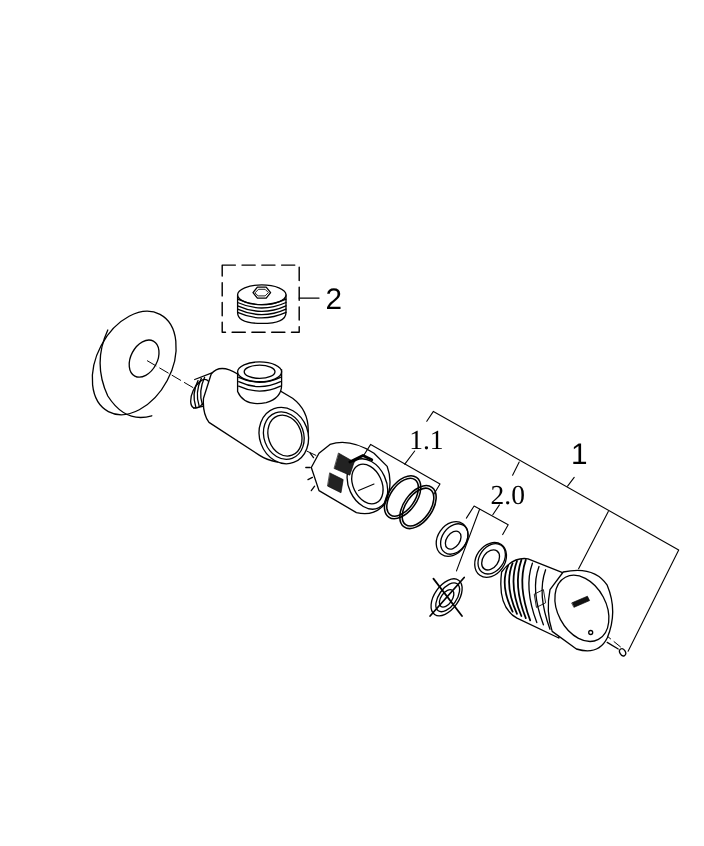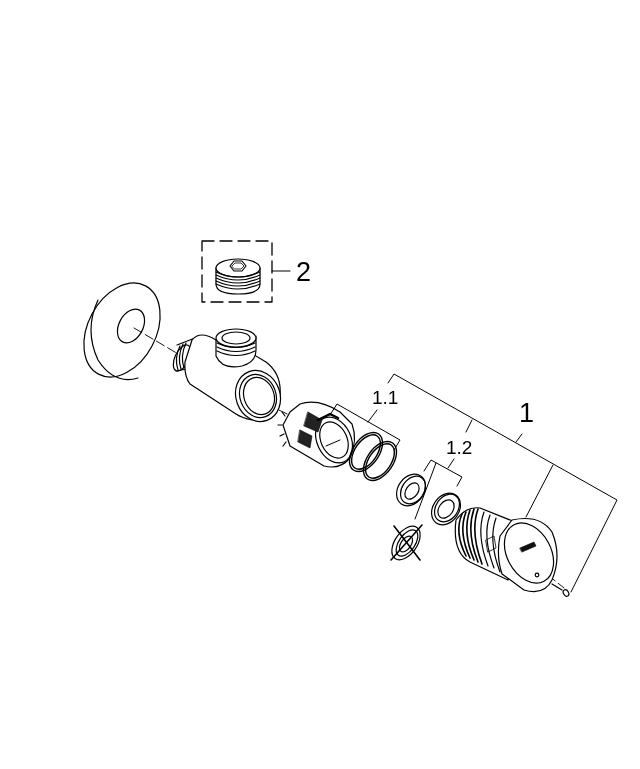--- a/index.html
+++ b/index.html
@@ -1,20 +1,20 @@
 <!DOCTYPE html>
 <html><head>
   <meta charset="utf-8">
   <style>
     html, body { margin: 0; padding: 0; background: #ffffff; }
     body { width: 640px; height: 769px; position: relative; overflow: hidden; font-family: "Liberation Sans", sans-serif; }
     svg.diagram { position: absolute; left: 0; top: 0; width: 640px; height: 769px; }
     .lbl { position: absolute; font-family: "Liberation Sans", sans-serif; color: #000; line-height: 1; white-space: nowrap; }
     .lbl-big { font-size: 27px; }
-    .lbl-small { font-size: 19px; }
+    .lbl-small { font-size: 25px; font-family: Liberation Serif, serif; }
   </style>
 </head>
 <body>
 
 <svg class="diagram" viewBox="0 0 640 769" xmlns="http://www.w3.org/2000/svg" fill="none" stroke="#000" stroke-width="1.2" stroke-linecap="round" stroke-linejoin="round">
 
   <g>
     <rect x="202" y="241" width="70" height="61" stroke-dasharray="12,6" stroke-width="1.3"></rect>
     <line x1="272" y1="271" x2="290" y2="271"></line>
   </g>
@@ -143,13 +143,13 @@
     <polyline points="388,383 394,374 617,500 571,592"></polyline>
     <line x1="472" y1="420" x2="466" y2="432"></line>
     <line x1="516" y1="442" x2="522" y2="434"></line>
     <line x1="553" y1="465" x2="526" y2="517"></line>
   </g>
 </svg>
 
 <div class="lbl lbl-big" style="left:296px; top:259px;">2</div>
 <div class="lbl lbl-big" style="left:519px; top:400px;">1</div>
 <div class="lbl lbl-small" style="left:372px; top:388px;">1.1</div>
-<div class="lbl lbl-small" style="left:446px; top:438px;">1.2</div>
+<div class="lbl lbl-small" style="left:446px; top:438px;">2.0</div>
 
 </body></html>

